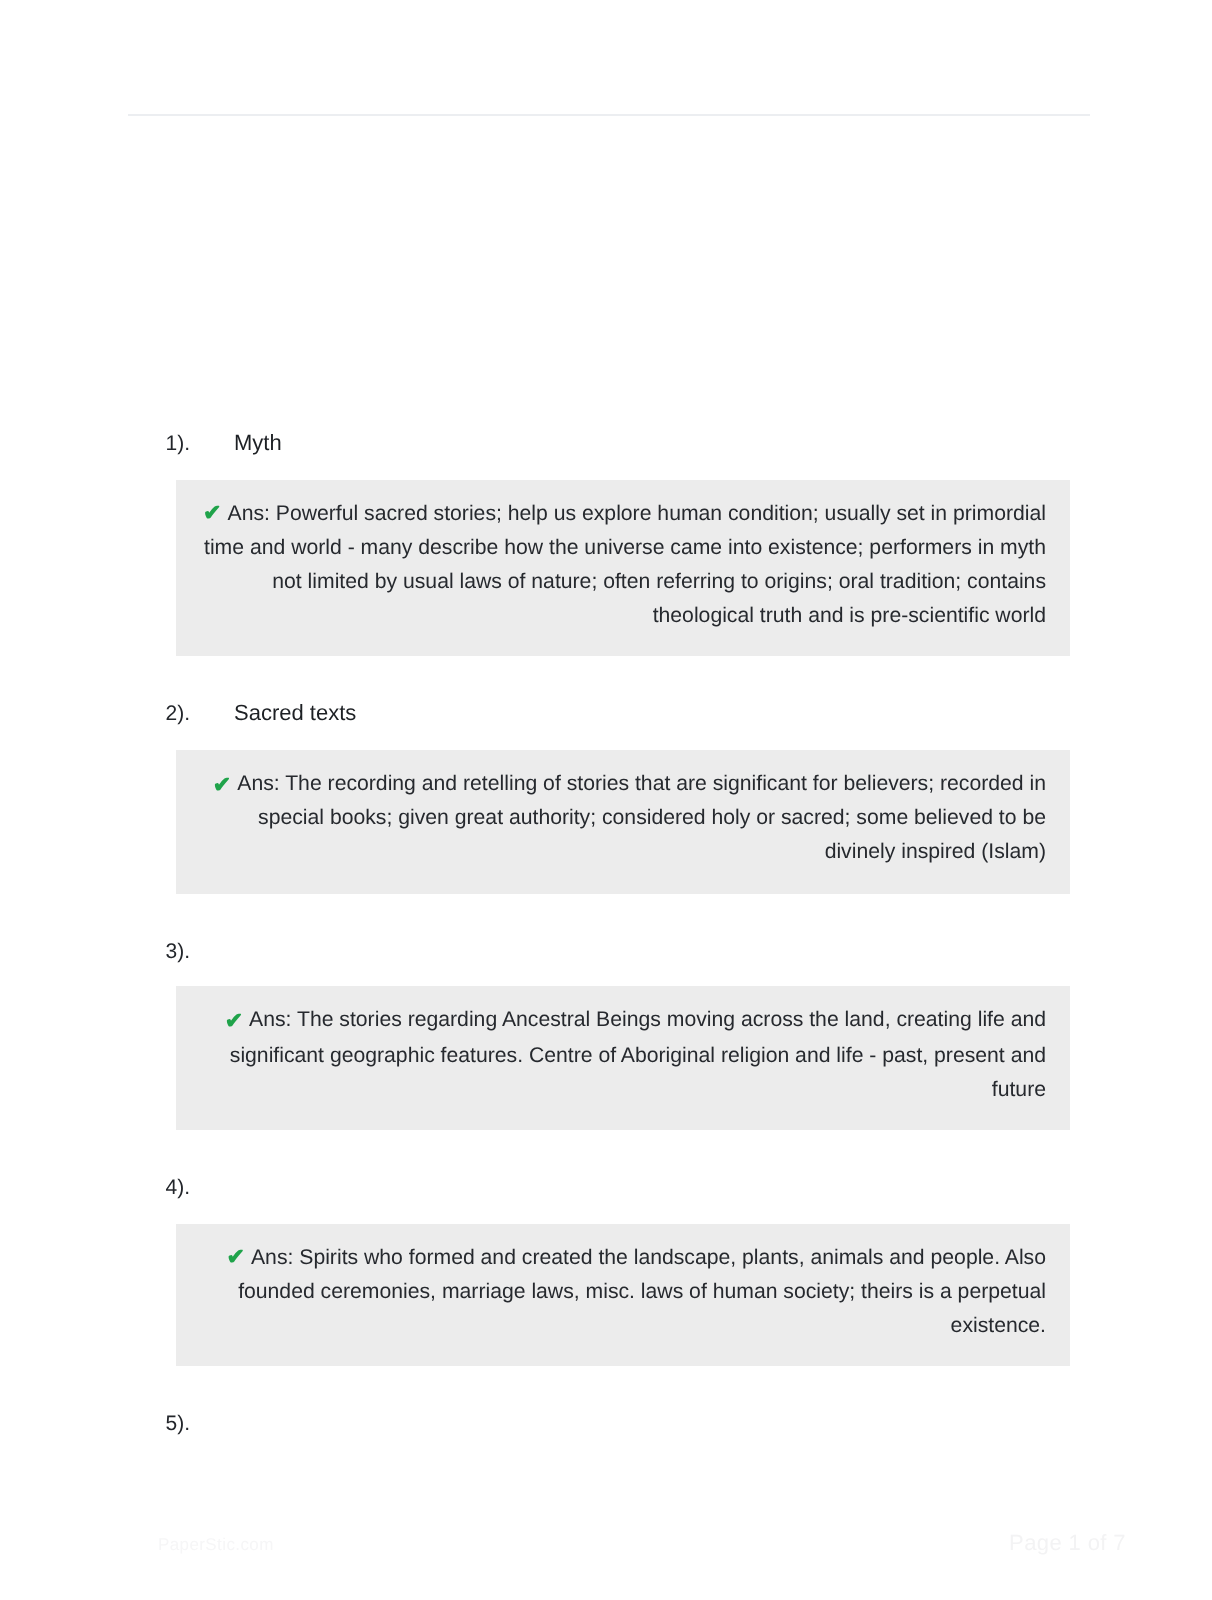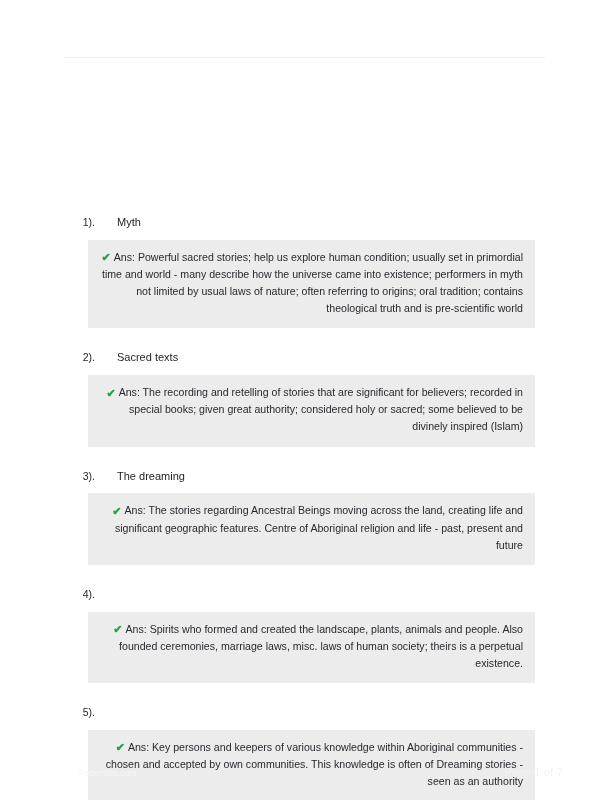--- a/index.html
+++ b/index.html
@@ -159,41 +159,37 @@
           <div class="q-num">2).</div>
           <div class="q-text">Sacred texts</div>
         </div>
         <div class="ans-wrap">
           <p class="ans-text"><span class="check-icon">✔</span>Ans: The recording and retelling of stories that are significant for believers; recorded in special books; given great authority; considered holy or sacred; some believed to be divinely inspired (Islam)</p>
         </div>
       </div>
       <div class="qa-item">
         <div class="q-row">
           <div class="q-num">3).</div>
-          <div class="q-text">The dreaming</div>
         </div>
         <div class="ans-wrap">
           <p class="ans-text"><span class="check-icon">✔</span>Ans: The stories regarding Ancestral Beings moving across the land, creating life and significant geographic features. Centre of Aboriginal religion and life - past, present and future</p>
         </div>
       </div>
       <div class="qa-item">
         <div class="q-row">
           <div class="q-num">4).</div>
         </div>
         <div class="ans-wrap">
           <p class="ans-text"><span class="check-icon">✔</span>Ans: Spirits who formed and created the landscape, plants, animals and people. Also founded ceremonies, marriage laws, misc. laws of human society; theirs is a perpetual existence.</p>
         </div>
       </div>
       <div class="qa-item">
         <div class="q-row">
           <div class="q-num">5).</div>
         </div>
-        <div class="ans-wrap">
-          <p class="ans-text"><span class="check-icon">✔</span>Ans: Key persons and keepers of various knowledge within Aboriginal communities - chosen and accepted by own communities. This knowledge is often of Dreaming stories - seen as an authority</p>
-        </div>
       </div>
     </div>
 
   <div class="footer">
     <div class="footer-left">PaperStic.com</div>
     <div class="footer-right">Page 1 of 7</div>
   </div>
 
 </div>
 

